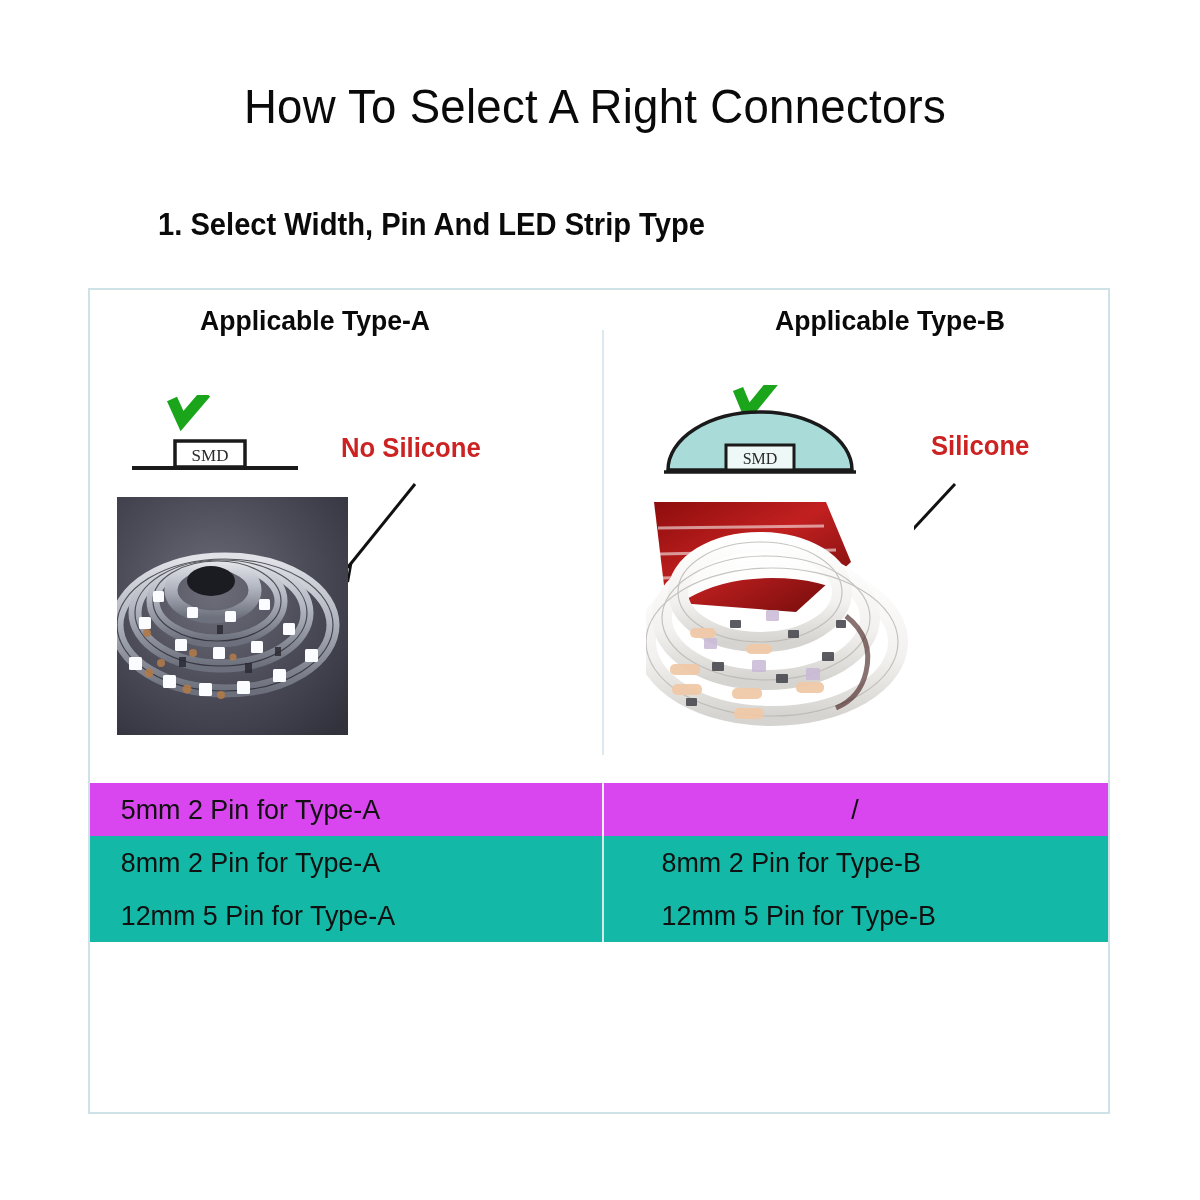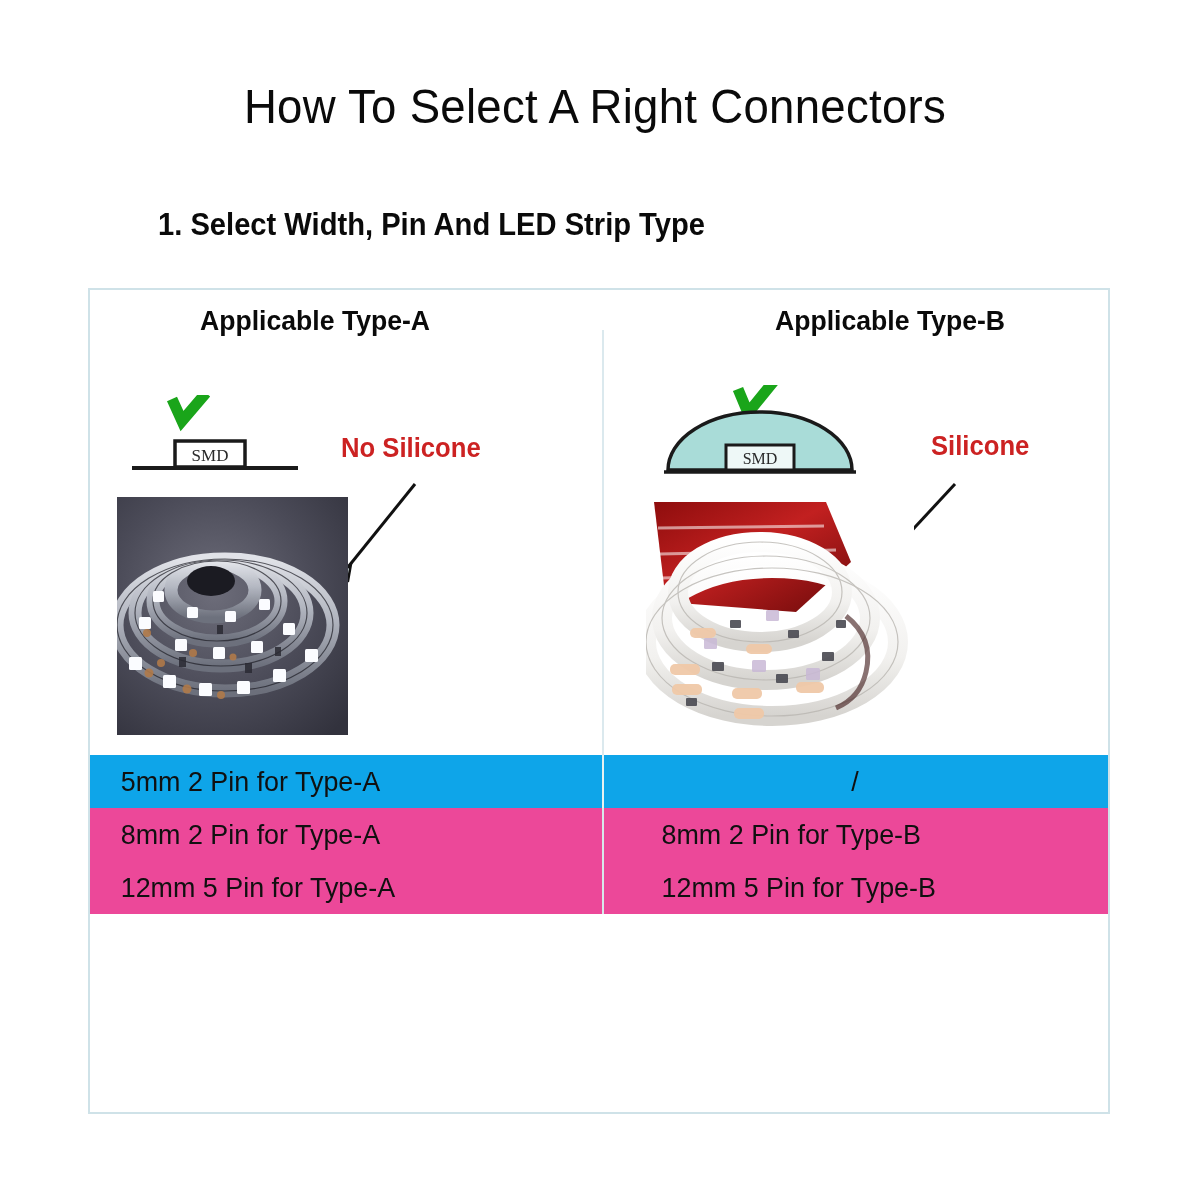--- a/index.html
+++ b/index.html
@@ -117,22 +117,22 @@
     position: absolute;
     left: 90px;
     top: 755px;
     width: 1018px;
   }
   .spec-row {
     position: relative;
     height: 53px;
     display: flex;
   }
-  .spec-row.alt { background: #0ea5e9; }
-  .spec-row.plain { background: #ec4899; }
+  .spec-row.alt { background: #d946ef; margin-top: 28px; }
+  .spec-row.plain { background: #14b8a6; }
   .spec-cell {
     font-size: 28px;
     color: #101010;
     display: flex;
     align-items: center;
     transform: scaleX(0.96);
     white-space: nowrap;
   }
   .spec-cell.left {
     width: 512px;

